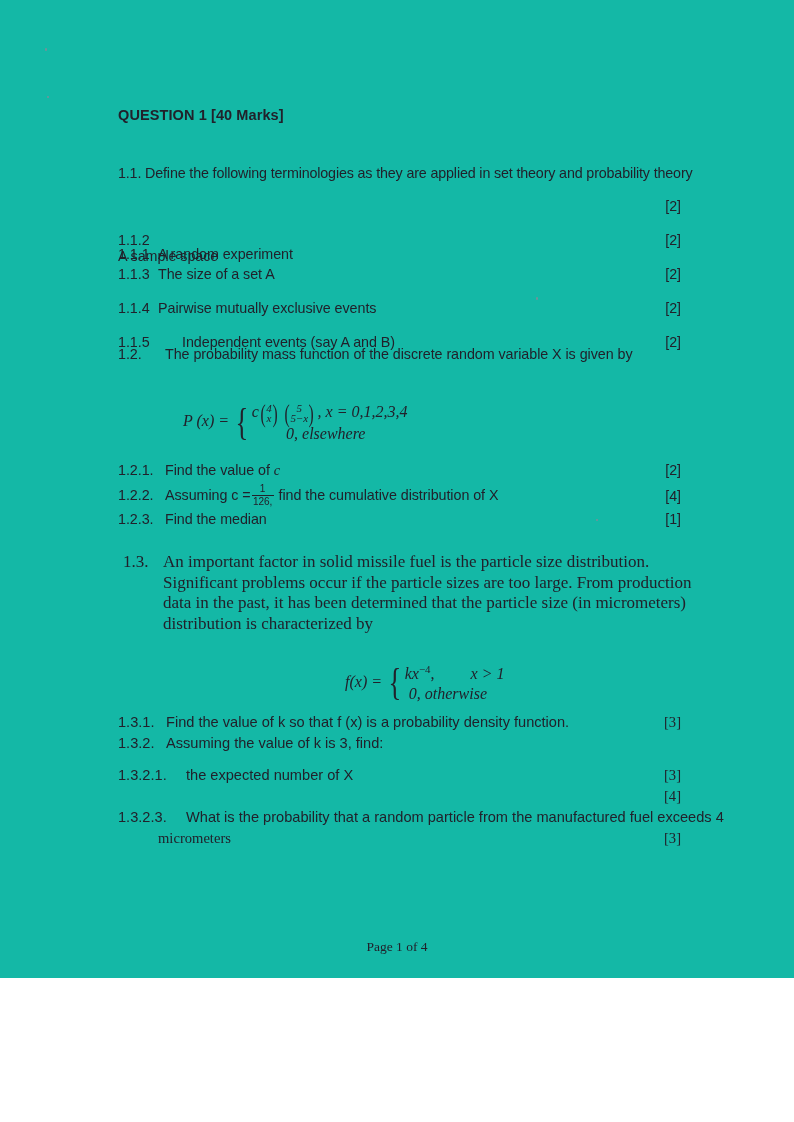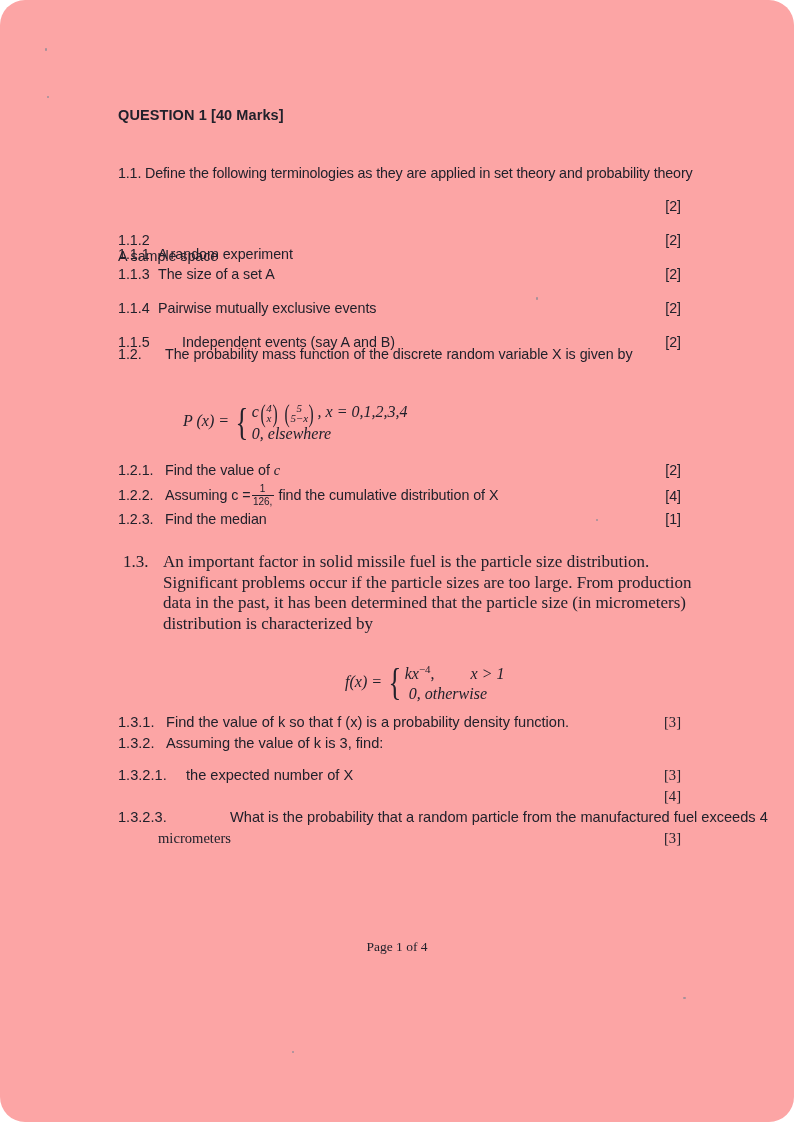--- a/index.html
+++ b/index.html
@@ -3,26 +3,25 @@
 <meta charset="utf-8">
 <style>
   html, body {
     margin: 0;
     padding: 0;
     background: #ffffff;
   }
   .page {
     position: relative;
     width: 794px;
-    height: 1122px;
-    background: #fca5a5;
+    height: 978px;
+    background: #14b8a6;
     overflow: hidden;
     color: #21212b;
     font-family: "Liberation Sans", sans-serif;
-    border-radius: 25px;
   }
 
   
   .speck {
     position: absolute;
     background: #8a8a96;
     border-radius: 40%;
     opacity: 0.75;
   }
   .serif { font-family: "Liberation Serif", serif; }
@@ -261,21 +260,21 @@
               <span class="par">)</span>
             </span>&nbsp;<span class="binom">
               <span class="par">(</span>
               <span class="binom-stack">
                 <span class="top">5</span>
                 <span class="bot">5−x</span>
               </span>
               <span class="par">)</span>
             </span><span class="mi" style="margin-left:2px;">, x = 0,1,2,3,4</span>
         </span>
-        <span class="case-line" style="text-align:left; padding-right:42px;">
+        <span class="case-line" style="text-align:right; padding-right:42px;">
           <span>0, elsewhere</span>
         </span>
       </span>
     </span>
   </div>
 
   <div class="row q-sans q-sans-2" style="left:118px; top:462px;">
     <span class="num">1.2.1.</span>
     <span class="label">
       <span>Find the value of</span>
@@ -335,21 +334,21 @@
   </div>
 
   <div class="row q-serif" style="left:118px; top:767px;">
     <span class="num" style="width:68px;">1.3.2.1.</span>
     <span class="label">the expected number of X</span>
   </div>
   <div class="marks marks-serif" style="right:113px; top:767px;">[3]</div>
 
   <div class="marks marks-serif" style="right:113px; top:788px;">[4]</div>
 
-  <div class="row q-serif" style="left:118px; top:809px;gap:44px;">
+  <div class="row q-serif" style="left:118px; top:809px;">
     <span class="num" style="width:68px;">1.3.2.3.</span>
     <span class="label">What is the probability that a random particle from the manufactured fuel exceeds 4</span>
   </div>
   <div class="q-serif serif" style="position:absolute; left:158px; top:830px; font-size:14.6px;">micrometers</div>
   <div class="marks marks-serif" style="right:113px; top:830px;">[3]</div>
 
   <div class="footer" style="top:939px;">Page 1 of 4</div>
 
 </div>
 

